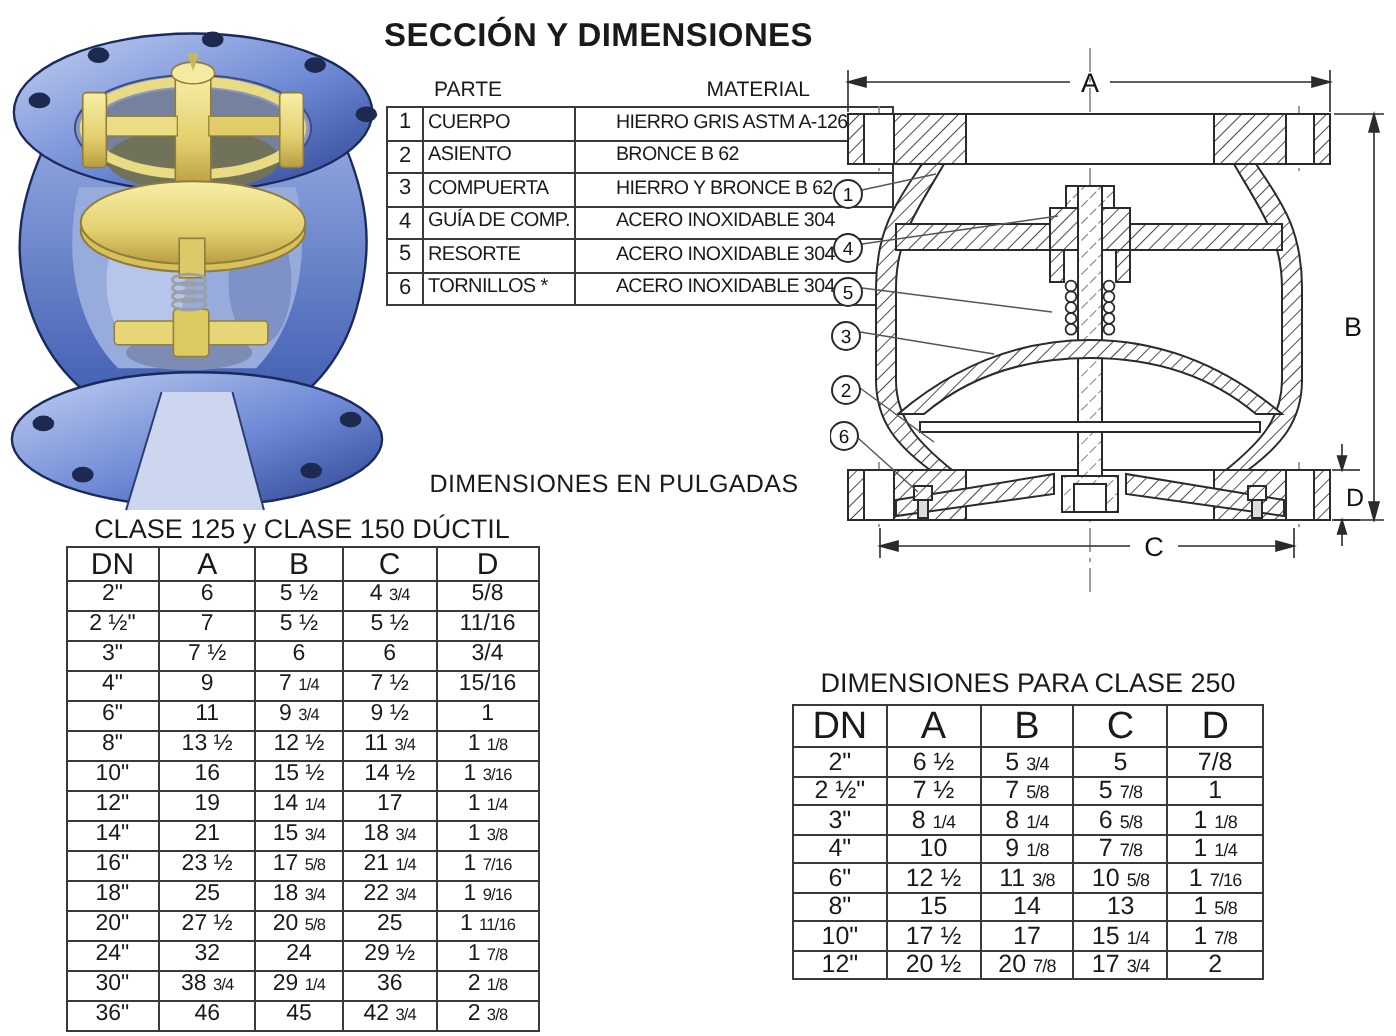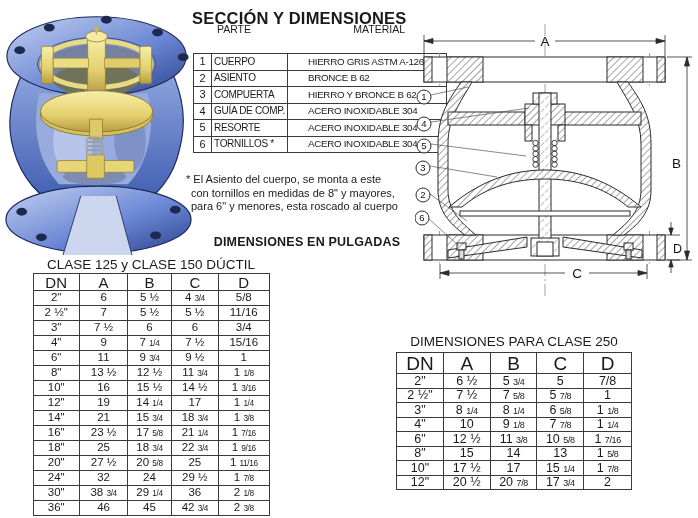--- a/index.html
+++ b/index.html
@@ -4,36 +4,36 @@
 <style>
   html,body{margin:0;padding:0;background:#fff;}
   #page{position:relative;width:698px;height:518px;background:#fff;overflow:hidden;
         font-family:"Liberation Sans",sans-serif;color:#1a1a1a;}
   .abs{position:absolute;}
 
   
   #main-title{left:192px;top:9px;font-size:16.5px;font-weight:bold;letter-spacing:.2px;white-space:nowrap;}
 
   
-  #parts-head{left:193px;top:23px;width:212px;display:flex;font-size:10.5px;}
+  #parts-head{left:193px;top:39px;width:212px;display:flex;font-size:10.5px;}
   #parts-head span:first-child{width:82px;text-align:center;}
   #parts-head span:last-child{flex:1;text-align:right;}
   table{border-collapse:collapse;}
   #parts-table{left:193px;top:53px;}
   #parts-table td{border:1px solid #3a3a3a;height:15.5px;padding:0 2px;white-space:nowrap;line-height:1;}
   #parts-table td.num{width:13px;text-align:center;font-size:11px;}
   #parts-table td.pn{width:64px;font-size:10px;letter-spacing:-.3px;}
   #parts-table td.mat{width:130px;font-size:9.8px;letter-spacing:-.3px;padding-left:20px;}
 
   
   #footnote{left:186px;top:173px;font-size:11px;line-height:13.5px;white-space:nowrap;}
   #footnote div + div{padding-left:5px;}
 
   
-  #units-label{left:210px;top:235px;width:194px;text-align:center;font-size:12.5px;letter-spacing:.2px;white-space:nowrap;font-weight:bold;}
+  #units-label{left:210px;top:235px;width:194px;text-align:center;font-size:12.5px;letter-spacing:.2px;white-space:nowrap;}
 
   
   .dimtbl{text-align:center;}
   .dimtbl .tt{font-size:13.5px;white-space:nowrap;}
   .dimtbl th,.dimtbl td{border:1px solid #3a3a3a;padding:0;line-height:1;text-align:center;}
   .dimtbl th{font-weight:normal;}
   #t125{left:30px;top:257px;width:242px;}
   #t125 table{width:237px;margin:1px auto 0;}
   #t125 th{font-size:15px;height:16px;}
   #t125 td{font-size:11.5px;height:14px;}
@@ -155,25 +155,20 @@
           <td class="mat">ACERO INOXIDABLE 304</td>
         </tr>
         <tr>
           <td class="num">6</td>
           <td class="pn">TORNILLOS *</td>
           <td class="mat">ACERO INOXIDABLE 304</td>
         </tr>
       </tbody>
     </table>
 
-  <div id="footnote" class="abs">
-    <div>* El Asiento del cuerpo, se monta a este</div>
-    <div>con tornillos en medidas de 8" y mayores,</div>
-    <div>para 6" y menores, esta roscado al cuerpo</div>
-  </div>
 
   <div id="units-label" class="abs">DIMENSIONES EN PULGADAS</div>
 
   <div id="t125" class="abs dimtbl">
     <div class="tt">CLASE 125 y CLASE 150 DÚCTIL</div>
     <table>
       <colgroup>
           <col style="width:46px">
           <col style="width:48px">
           <col style="width:43px">

